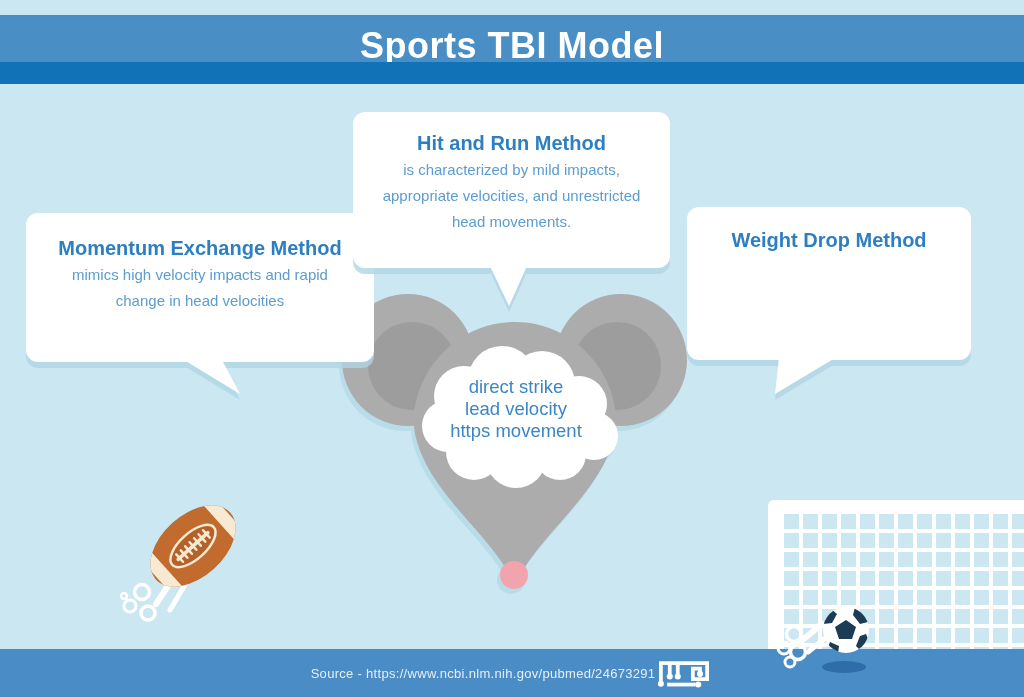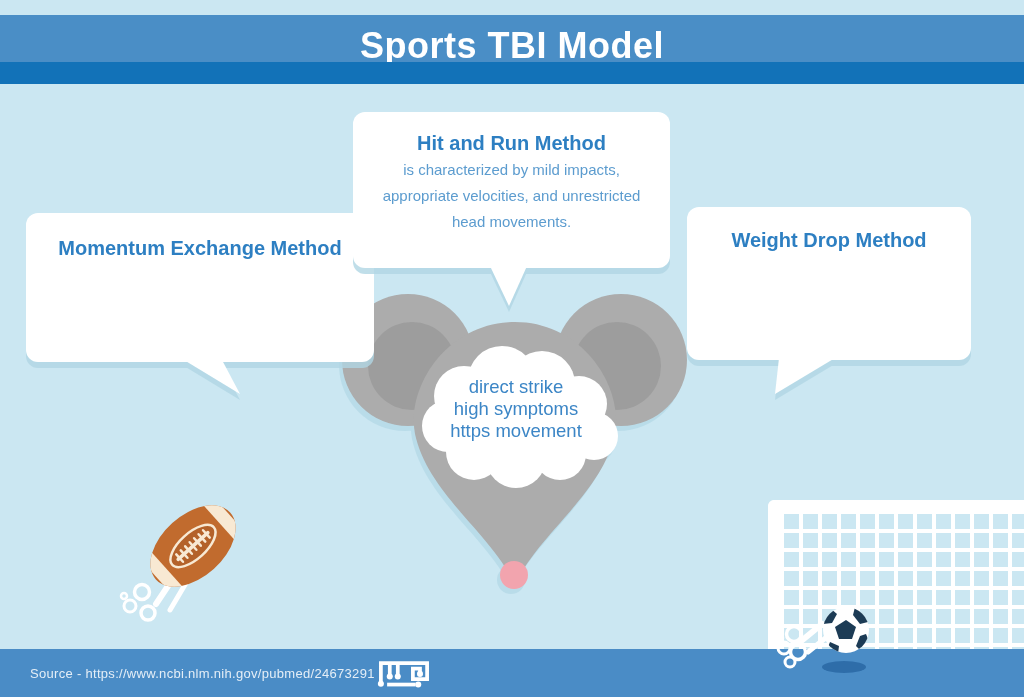--- a/index.html
+++ b/index.html
@@ -85,38 +85,39 @@
                  repeating-linear-gradient(to bottom, var(--net_white, #fff) 0 4px, transparent 4px 19px); }
 
   .ball-shadow { position: absolute; left: 818px; top: 659px; z-index: 5; }
   .ball-trails { position: absolute; left: 770px; top: 598px; z-index: 5; }
   .soccer-ball { position: absolute; left: 822px; top: 606px; z-index: 6; }
 
   
   .footer-bar {
     position: absolute; left: 0; bottom: 0; right: 0; height: 48px;
     background: var(--footer_bg, #4A8CC6);
-    display: flex; align-items: center; justify-content: flex-start;
+    display: flex; align-items: center; justify-content: center;
     padding: 0 30px;
     z-index: 4;
   }
   .source-text { font-size: 13px; letter-spacing: 0.3px; color: var(--source_color, rgba(255,255,255,0.85)); }
 </style>
 </head>
 <body>
 
 <div class="page">
 
   <header class="header-bar">
     <h1 class="page-title">Sports TBI Model</h1>
   </header>
   <div class="accent-strip"></div>
 
   <section class="bubble bubble-momentum">
     <h2>Momentum Exchange Method</h2>
+    <p>mimics high velocity impacts and rapid change in head velocities</p>
     <svg class="tail tail-momentum" width="60" height="36" viewBox="0 0 60 36">
       <polygon points="0,0 38,0 56,34" fill="#FFFFFF"></polygon>
     </svg>
   </section>
 
   <section class="bubble bubble-hitrun">
     <h2>Hit and Run Method</h2>
     <p>is characterized by mild impacts, appropriate velocities, and unrestricted head movements.</p>
     <svg class="tail tail-hitrun" width="44" height="42" viewBox="0 0 44 42">
       <polygon points="1,0 38,0 20,40" fill="#FFFFFF"></polygon>
@@ -148,21 +149,21 @@
           <circle cx="180" cy="174" r="30"></circle>
         <circle cx="224" cy="170" r="26"></circle>
         <ellipse cx="185" cy="138" rx="82" ry="44"></ellipse>
       </g>
       <circle cx="178" cy="291" r="14" fill="var(--nose_pink,#F2A4AE)"></circle>
     </svg>
   </div>
 
   <div class="cloud-text">
     <div>direct strike</div>
-    <div>high symptoms</div>
+    <div>lead velocity</div>
     <div>https movement</div>
   </div>
 
   <div class="football">
     <svg width="170" height="150" viewBox="0 0 170 150">
       <defs>
         <clipPath id="fbclip">
             <ellipse cx="0" cy="0" rx="50" ry="31"></ellipse>
           </clipPath>
       </defs>

